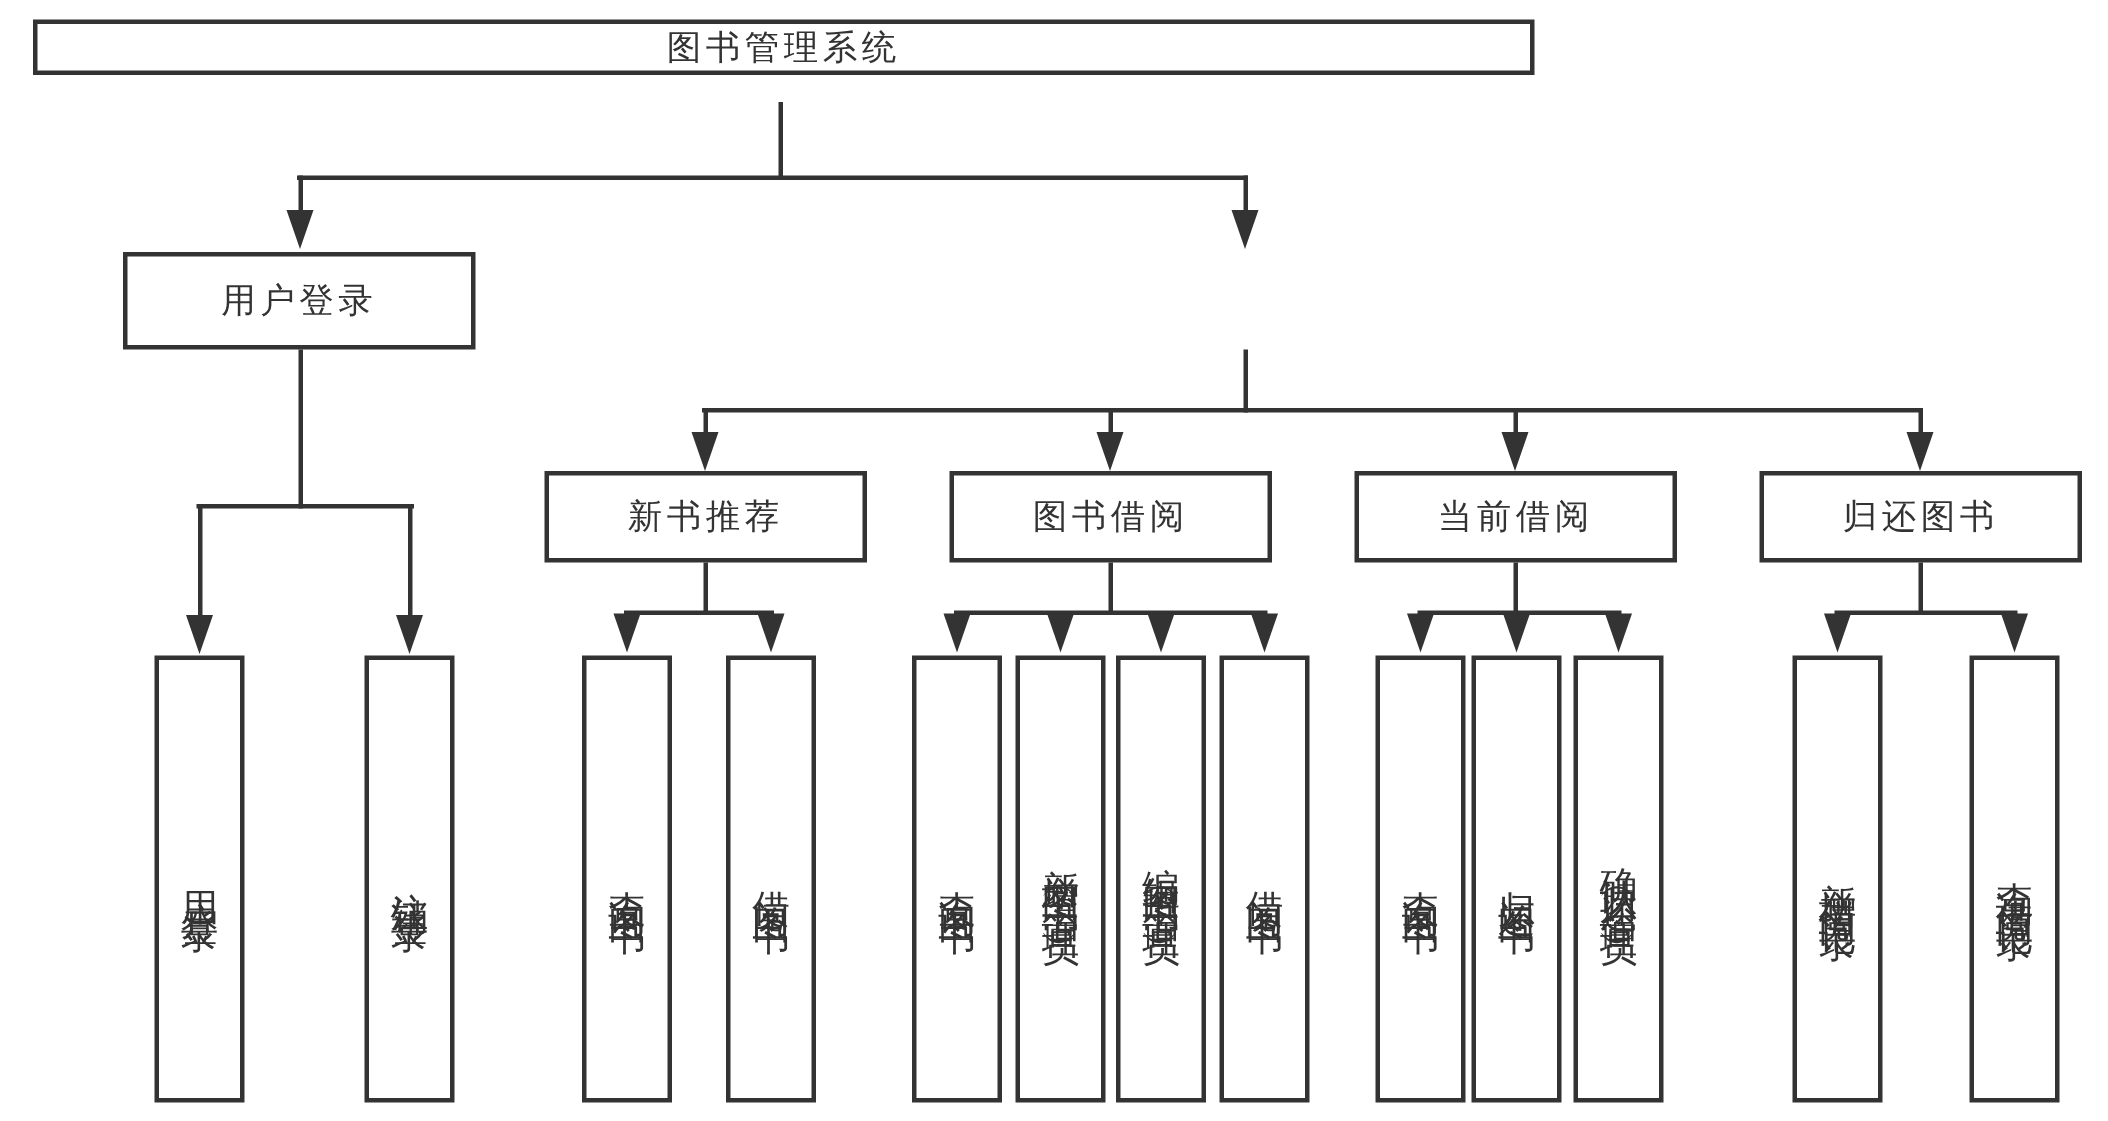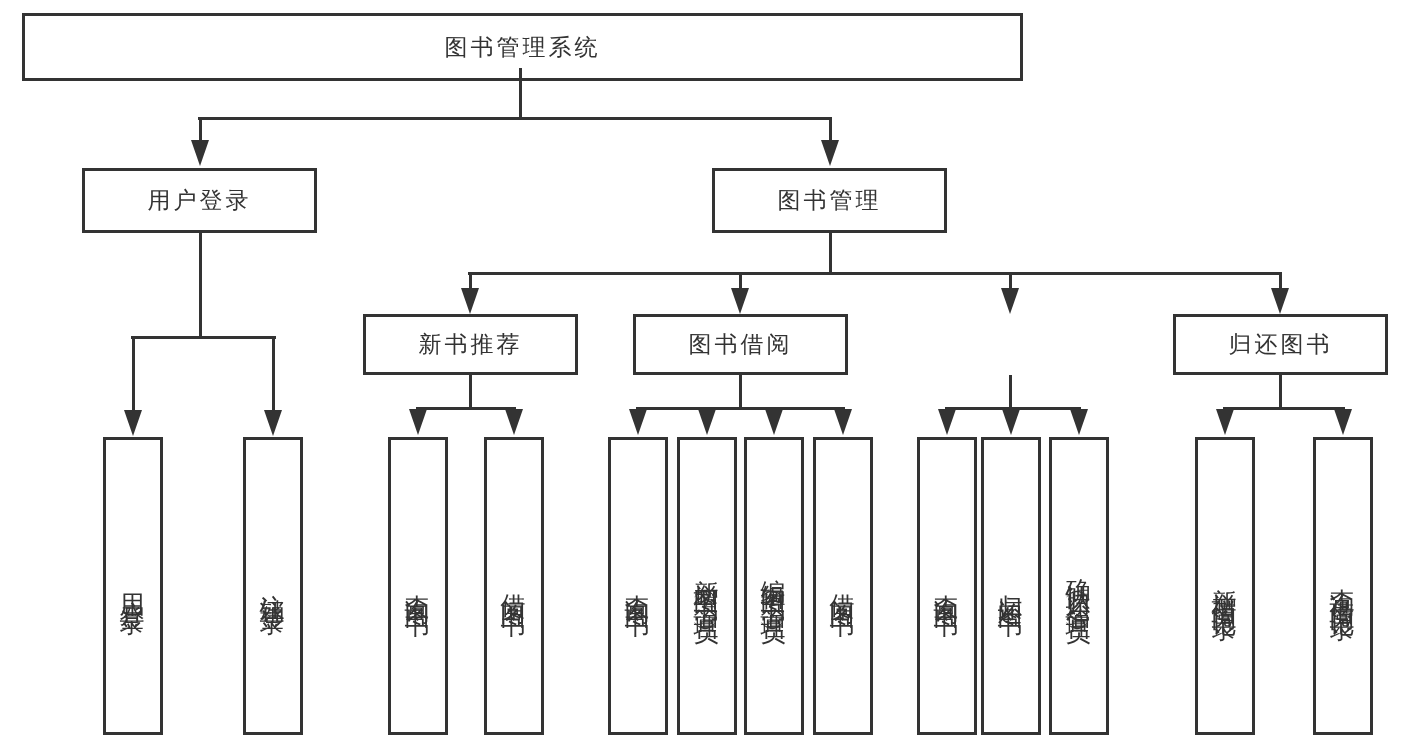--- a/index.html
+++ b/index.html
@@ -67,31 +67,30 @@
     color: var(--watermark);
     z-index: 10;
     white-space: nowrap;
   }
 </style>
 </head>
 <body>
 
 <div class="stage">
 
-  <div class="box hbox" style="left:22px;top:13px;width:1001px;height:68px">图书管理系统</div>
+  <div class="box hbox" style="left:22px;top:13px;width:1001px;height:37px">图书管理系统</div>
 
   <div class="vline" style="left:519px;top:68px;height:51px"></div>
   <div class="hline" style="left:198px;top:117px;width:634px"></div>
   <div class="vline" style="left:199px;top:117px;height:27px"></div>
   <div class="arrowhead" style="left:191px;top:140px"></div>
   <div class="vline" style="left:829px;top:117px;height:27px"></div>
   <div class="arrowhead" style="left:821px;top:140px"></div>
 
   <div class="box hbox" style="left:82px;top:168px;width:235px;height:65px">用户登录</div>
-  <div class="box hbox" style="left:712px;top:168px;width:235px;height:65px">图书管理</div>
 
   <div class="vline" style="left:199px;top:233px;height:106px"></div>
   <div class="hline" style="left:131px;top:336px;width:145px"></div>
   <div class="vline" style="left:132px;top:336px;height:76px"></div>
   <div class="arrowhead" style="left:124px;top:410px"></div>
   <div class="vline" style="left:272px;top:336px;height:76px"></div>
   <div class="arrowhead" style="left:264px;top:410px"></div>
 
   <div class="vline" style="left:829px;top:233px;height:42px"></div>
   <div class="hline" style="left:468px;top:272px;width:814px"></div>
@@ -99,20 +98,21 @@
   <div class="arrowhead" style="left:461px;top:288px"></div>
   <div class="vline" style="left:739px;top:272px;height:18px"></div>
   <div class="arrowhead" style="left:731px;top:288px"></div>
   <div class="vline" style="left:1009px;top:272px;height:18px"></div>
   <div class="arrowhead" style="left:1001px;top:288px"></div>
   <div class="vline" style="left:1279px;top:272px;height:18px"></div>
   <div class="arrowhead" style="left:1271px;top:288px"></div>
 
   <div class="box hbox" style="left:633px;top:314px;width:215px;height:61px">图书借阅</div>
   <div class="box hbox" style="left:363px;top:314px;width:215px;height:61px">新书推荐</div>
+  <div class="box hbox" style="left:903px;top:314px;width:215px;height:61px">当前借阅</div>
   <div class="box hbox" style="left:1173px;top:314px;width:215px;height:61px">归还图书</div>
 
   <div class="vline" style="left:469px;top:375px;height:35px"></div>
   <div class="vline" style="left:739px;top:375px;height:35px"></div>
   <div class="vline" style="left:1009px;top:375px;height:35px"></div>
   <div class="vline" style="left:1279px;top:375px;height:35px"></div>
 
   <div class="hline" style="left:416px;top:407px;width:100px"></div>
   <div class="hline" style="left:636px;top:407px;width:209px"></div>
   <div class="hline" style="left:945px;top:407px;width:136px"></div>

